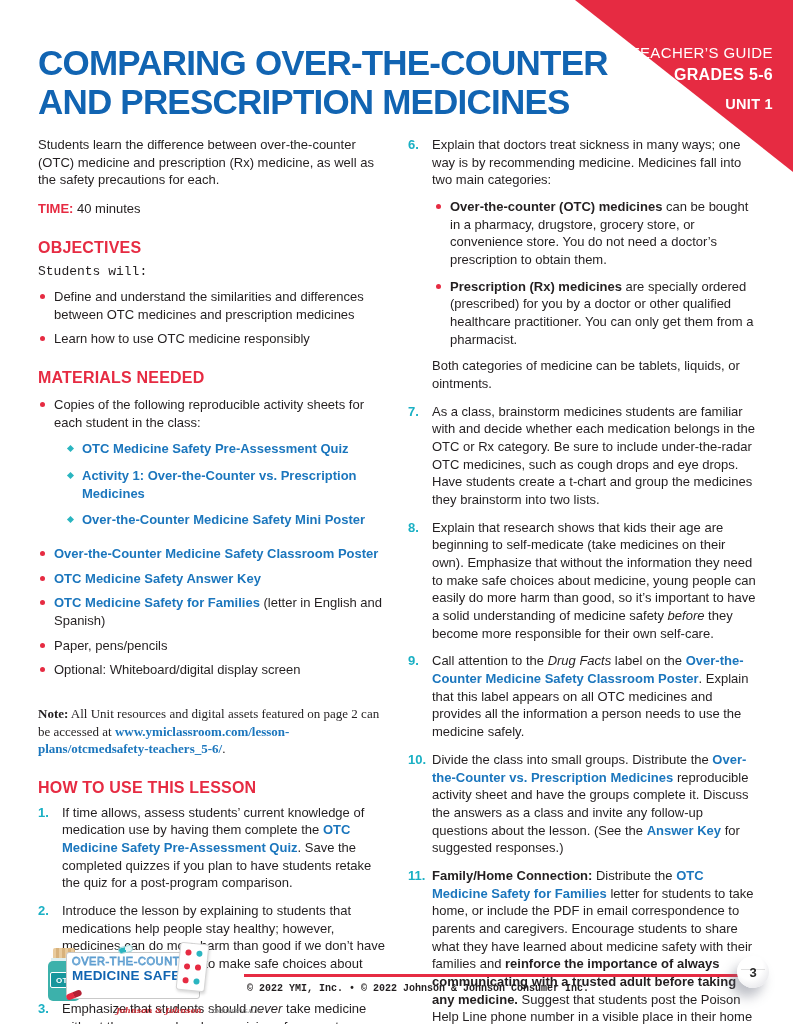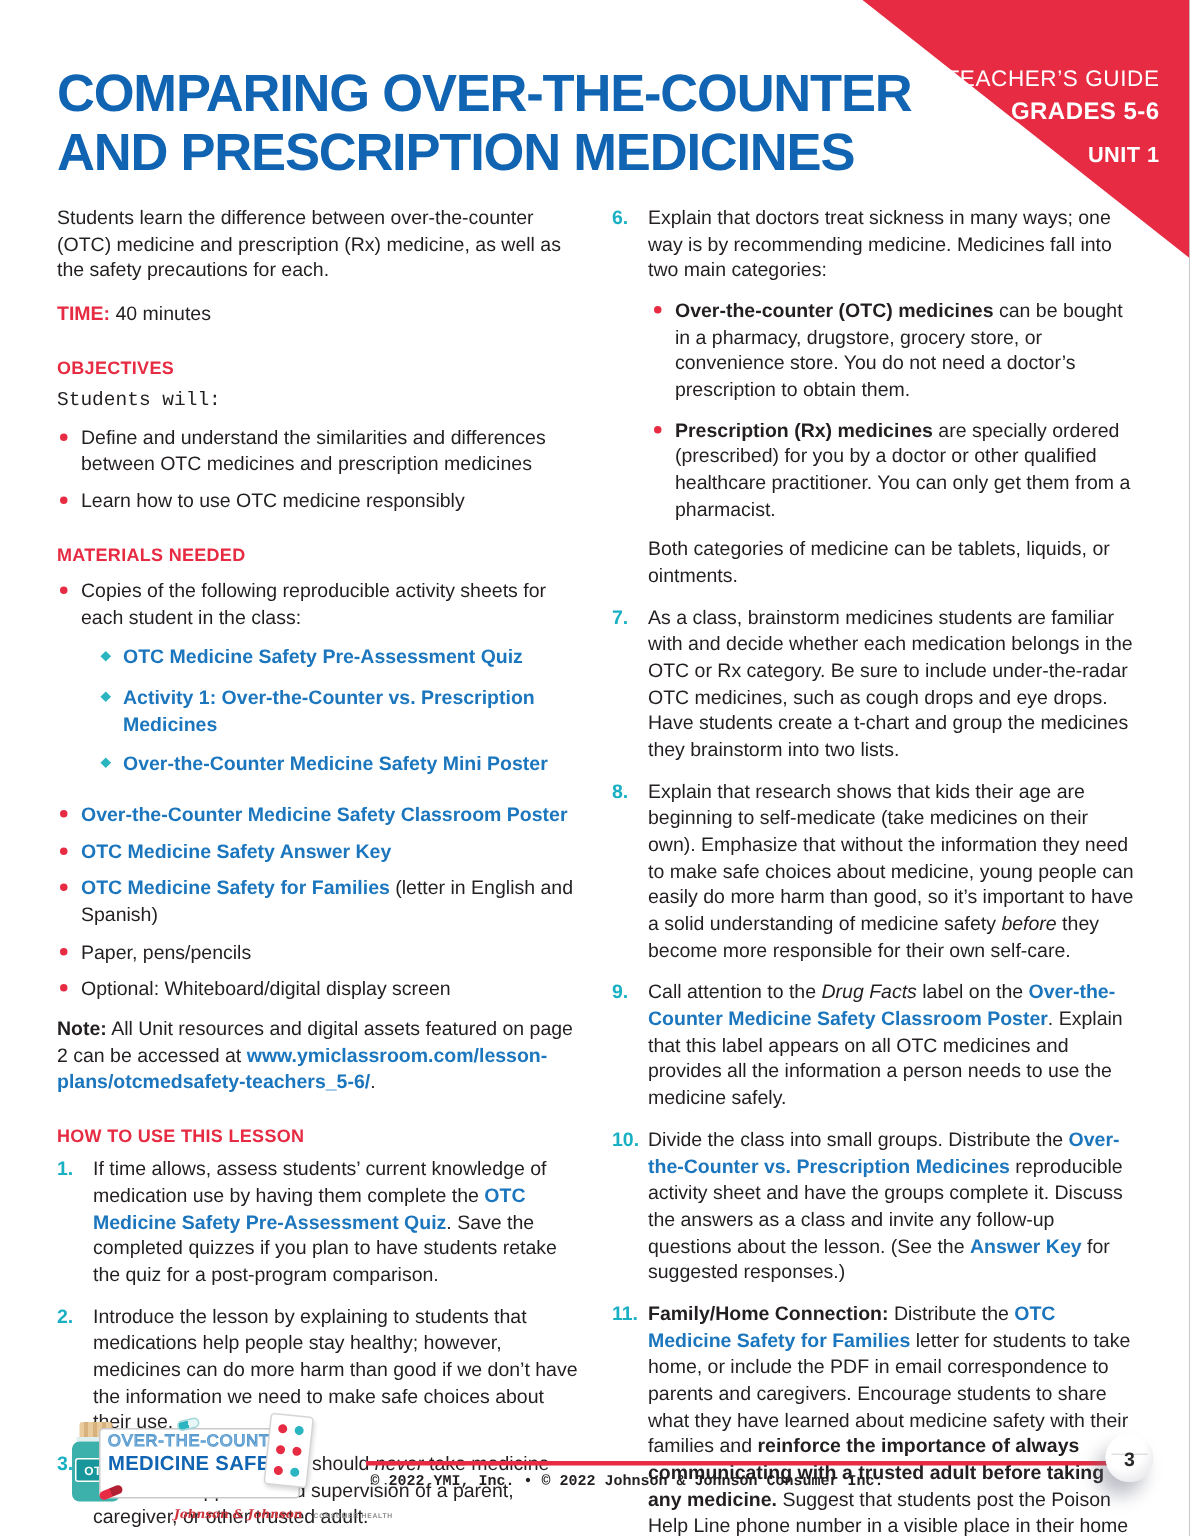--- a/index.html
+++ b/index.html
@@ -17,21 +17,21 @@
   
   .title{position:absolute;left:38px;top:44px;margin:0;color:#1164b2;
          font-size:35px;font-weight:800;line-height:1.1;letter-spacing:-.8px;}
 
   
   .col{position:absolute;top:136px;font-size:13px;line-height:1.36;}
   .col-left{left:38px;width:348px;}
   .col-right{left:408px;width:350px;}
 
   .p{margin:0 0 10px;}
-  .red-heading{color:#e62b42;font-size:12px;font-weight:800;letter-spacing:.2px;margin:19px 0 5px;}
+  .red-heading{color:#e62b42;font-size:16px;font-weight:800;letter-spacing:.2px;margin:19px 0 5px;}
   .time-line{margin:11px 0 15px;}
   .time-label{color:#e62b42;font-weight:800;}
 
   .bullet{display:flex;margin:7px 0;}
   .dot{flex:none;width:5px;height:5px;border-radius:50%;background:#e62b42;margin:6px 9px 0 2px;}
   .bt{flex:1;min-width:0;}
 
   .sublist{margin:4px 0 2px 12px;}
   .subbullet{display:flex;margin:9px 0;}
   .diamond{flex:none;width:5px;height:5px;background:#2ab5c0;transform:rotate(45deg);margin:6px 9px 0 2px;}
@@ -156,21 +156,21 @@
       </div>
     <div class="bullet">
         <span class="dot"></span>
         <div class="bt"><span>Paper, pens/pencils</span></div>
       </div>
     <div class="bullet">
         <span class="dot"></span>
         <div class="bt"><span>Optional: Whiteboard/digital display screen</span></div>
       </div>
 
-    <p class="p" style="margin-top:9px;"><span class="run-b">Note:</span><span> All Unit resources and digital assets featured on page 2 can be accessed at </span><span class="run-link">www.ymiclassroom.com/lesson-plans/otcmedsafety-teachers_5-6/</span><span>.</span></p>
+    <p class="p" style="margin-top:26px;font-family:Liberation Serif, serif;"><span class="run-b">Note:</span><span> All Unit resources and digital assets featured on page 2 can be accessed at </span><span class="run-link">www.ymiclassroom.com/lesson-plans/otcmedsafety-teachers_5-6/</span><span>.</span></p>
 
     <div class="red-heading">HOW TO USE THIS LESSON</div>
 
     <div class="step">
         <span class="num">1.</span>
         <div class="bt"><span>If time allows, assess students’ current knowledge of medication use by having them complete the </span><span class="run-link">OTC Medicine Safety Pre-Assessment Quiz</span><span>. Save the completed quizzes if you plan to have students retake the quiz for a post-program comparison.</span></div>
       </div>
     <div class="step">
         <span class="num">2.</span>
         <div class="bt"><span>Introduce the lesson by explaining to students that medications help people stay healthy; however, medicines can do more harm than good if we don’t have the information we need to make safe choices about their use.</span></div>

